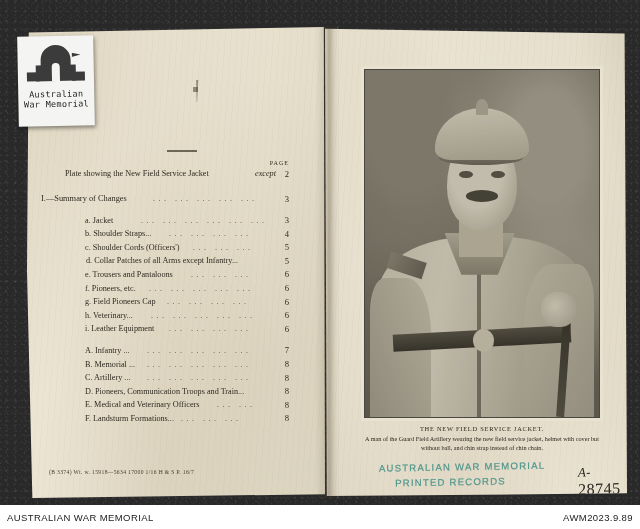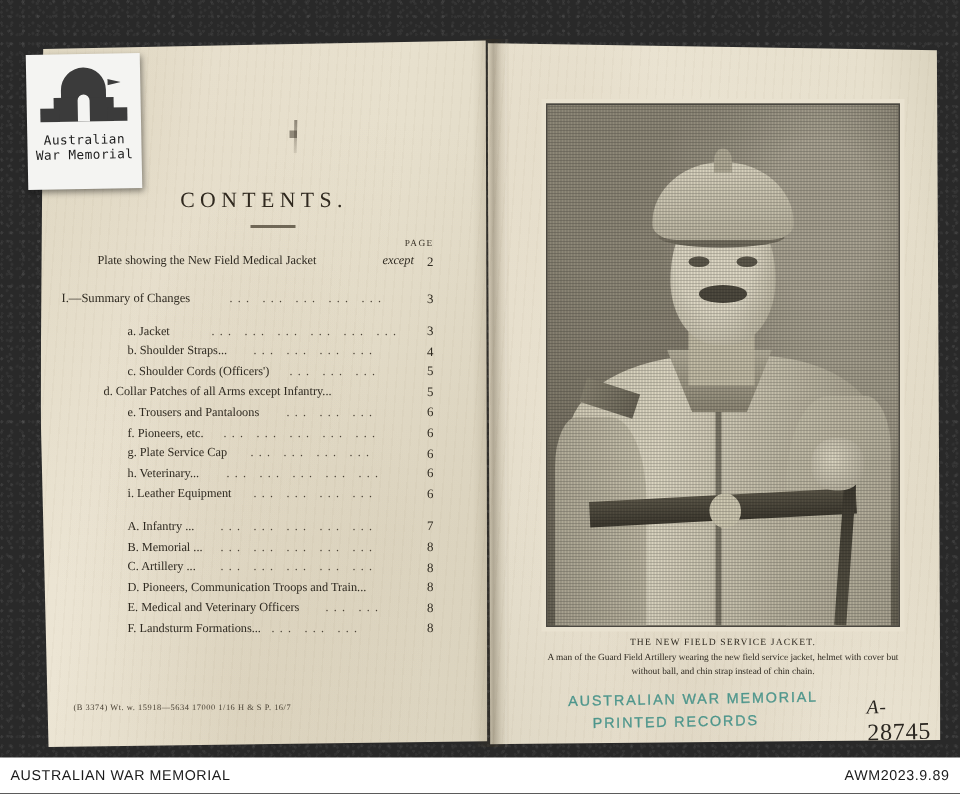--- a/index.html
+++ b/index.html
@@ -174,29 +174,28 @@
   <div id="spread">
 
     <div class="leaf" id="leaf-left">
       <div class="grain"></div>
 
       <div class="pencil-mark"></div>
       <div class="pencil-blob"></div>
 
       <div id="contents">
 
-        <div id="contents-title">CONTENTS.</div>
         <div id="title-rule"></div>
 
         <div id="page-col-head">PAGE</div>
 
         <div class="toc">
 
           <div class="row" style="height:16px">
-            <span class="lbl" style="left:24px">Plate showing the New Field Medical Jacket</span>
+            <span class="lbl" style="left:24px">Plate showing the New Field Service Jacket</span>
             <span class="lbl ital" style="left:214px">except</span>
             <span class="pg">2</span>
           </div>
 
           <div style="height:9px"></div>
 
           <div class="row head-row">
             <span class="lbl" style="left:0">I.—Summary of Changes</span>
             <span class="dots" style="left:112px">...        ...        ...        ...        ...</span>
             <span class="pg">3</span>
@@ -214,35 +213,35 @@
             <span class="lbl" style="left:44px">b. Shoulder  Straps...</span>
             <span class="dots" style="left:128px">...        ...        ...        ...</span>
             <span class="pg">4</span>
           </div>
           <div class="row">
             <span class="lbl" style="left:44px">c. Shoulder Cords (Officers')</span>
             <span class="dots" style="left:152px">...        ...        ...</span>
             <span class="pg">5</span>
           </div>
           <div class="row">
-            <span class="lbl" style="left:28px">d. Collar Patches of all Arms except Infantry...</span>
+            <span class="lbl" style="left:45px">d. Collar Patches of all Arms except Infantry...</span>
             <span class="pg">5</span>
           </div>
           <div class="row">
             <span class="lbl" style="left:44px">e. Trousers and Pantaloons</span>
             <span class="dots" style="left:150px">...        ...        ...</span>
             <span class="pg">6</span>
           </div>
           <div class="row">
             <span class="lbl" style="left:44px">f. Pioneers, etc.</span>
             <span class="dots" style="left:108px">...        ...        ...        ...        ...</span>
             <span class="pg">6</span>
           </div>
           <div class="row">
-            <span class="lbl" style="left:44px">g. Plate Service Cap</span>
+            <span class="lbl" style="left:44px">g. Field Pioneers Cap</span>
             <span class="dots" style="left:126px">...        ...        ...        ...</span>
             <span class="pg">6</span>
           </div>
           <div class="row">
             <span class="lbl" style="left:44px">h. Veterinary...</span>
             <span class="dots" style="left:110px">...        ...        ...        ...        ...</span>
             <span class="pg">6</span>
           </div>
           <div class="row">
             <span class="lbl" style="left:44px">i. Leather Equipment</span>

